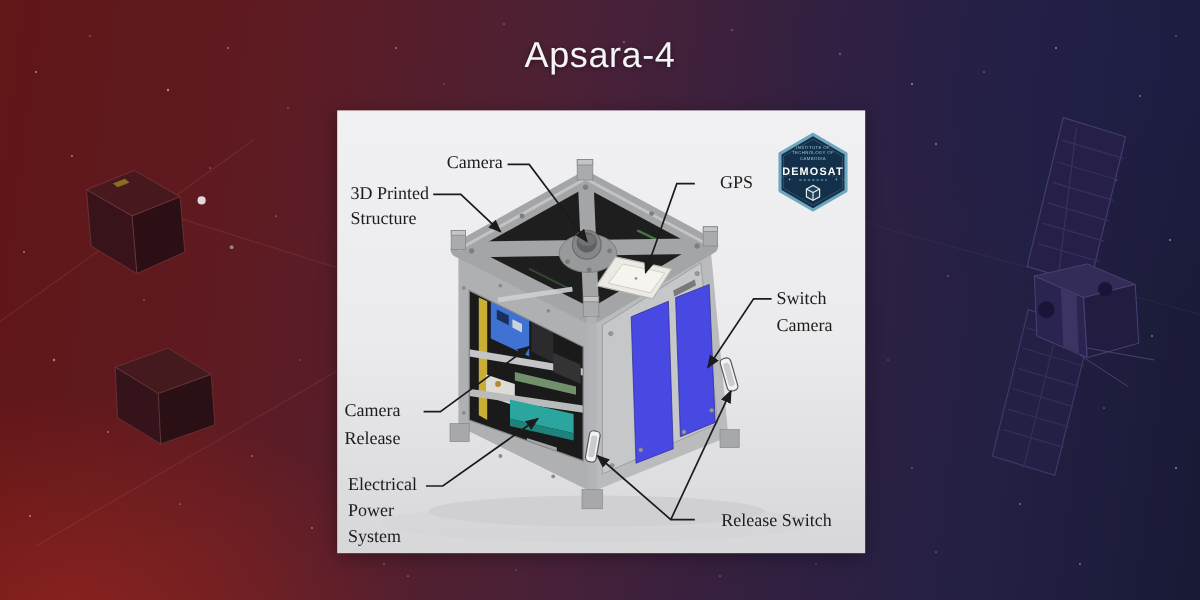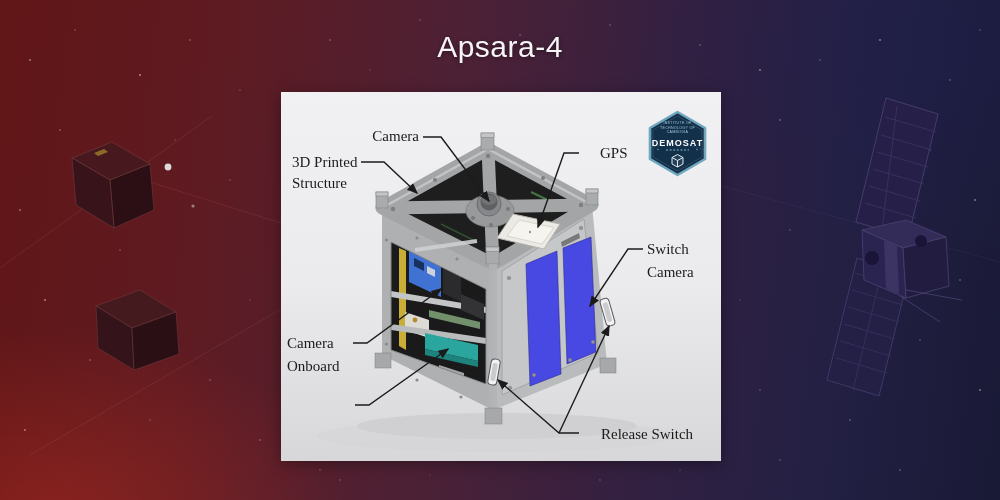--- a/index.html
+++ b/index.html
@@ -310,19 +310,24 @@
     </div>
     <div class="lbl" style="left:319px;top:51px">
       <span>GPS</span>
     </div>
     <div class="lbl lh23" style="left:366px;top:146px">
       <div>Switch</div>
       <div>Camera</div>
     </div>
     <div class="lbl lh23" style="left:6px;top:240px">
       <div>Camera</div>
-      <div>Onboard</div>
+      <div>Release</div>
+    </div>
+    <div class="lbl lh22" style="left:9px;top:301px">
+      <div>Electrical</div>
+      <div>Power</div>
+      <div>System</div>
     </div>
     <div class="lbl" style="left:320px;top:332px">
       <span>Release Switch</span>
     </div>
   </div>
 </div>
 
 </body></html>

